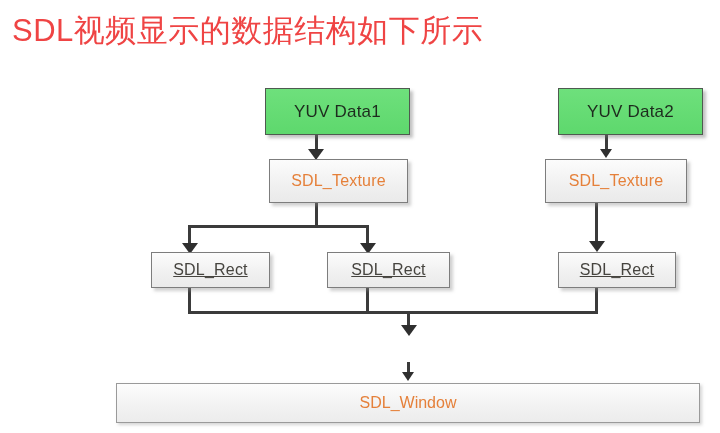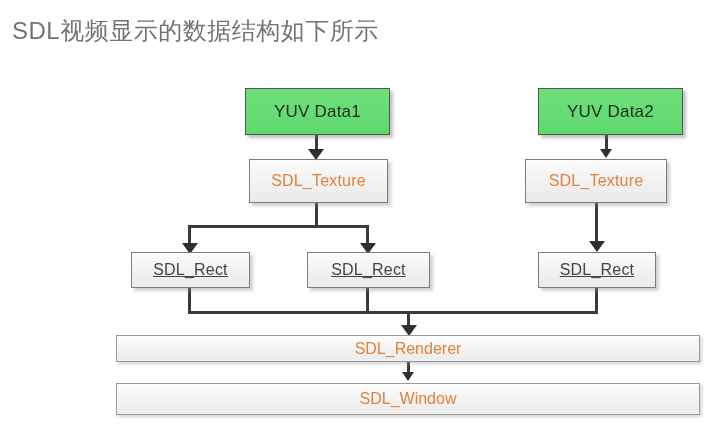--- a/index.html
+++ b/index.html
@@ -6,32 +6,33 @@
   body{
     width:720px;height:433px;
     background:#ffffff;
     font-family:"Liberation Sans","DejaVu Sans",sans-serif;
     overflow:hidden;
   }
   #stage{position:relative;width:720px;height:433px;}
 
   #title{
     position:absolute;left:12px;top:16px;
-    font-size:24px;line-height:30px;
-    color:#737373;
+    font-size:31px;line-height:30px;
+    color:#ef4444;
     letter-spacing:0.5px;
     white-space:nowrap;
   }
 
   .node{
     position:absolute;
     box-sizing:border-box;
     display:flex;align-items:center;justify-content:center;
     text-align:center;
     z-index:3;
+    margin-left:20px;
   }
 
   .node-green{
     background:linear-gradient(180deg,#6ee07c 0%,#5ed86d 100%);
     border:1px solid #4f5a50;
     box-shadow:3px 3px 3px rgba(120,120,120,0.45);
     color:#1e2b1e;
     font-size:17px;
     letter-spacing:0.2px;
   }
@@ -141,21 +142,18 @@
   </div>
 
   <div class="node node-plain t-dark" style="left:307px;top:252px;width:123px;height:36px;">
     <span>SDL_Rect</span>
   </div>
 
   <div class="node node-plain t-dark" style="left:538px;top:252px;width:118px;height:36px;">
     <span>SDL_Rect</span>
   </div>
 
-  <div class="bar t-orange" style="left:116px;top:335px;width:584px;height:27px;">
-    <span>SDL_Renderer</span>
-  </div>
 
-  <div class="bar t-orange" style="left:116px;top:383px;width:584px;height:32px;">
+  <div class="bar t-orange" style="left:116px;top:383px;width:584px;height:40px;">
     <span>SDL_Window</span>
   </div>
 
 </div>
 
 </body></html>

